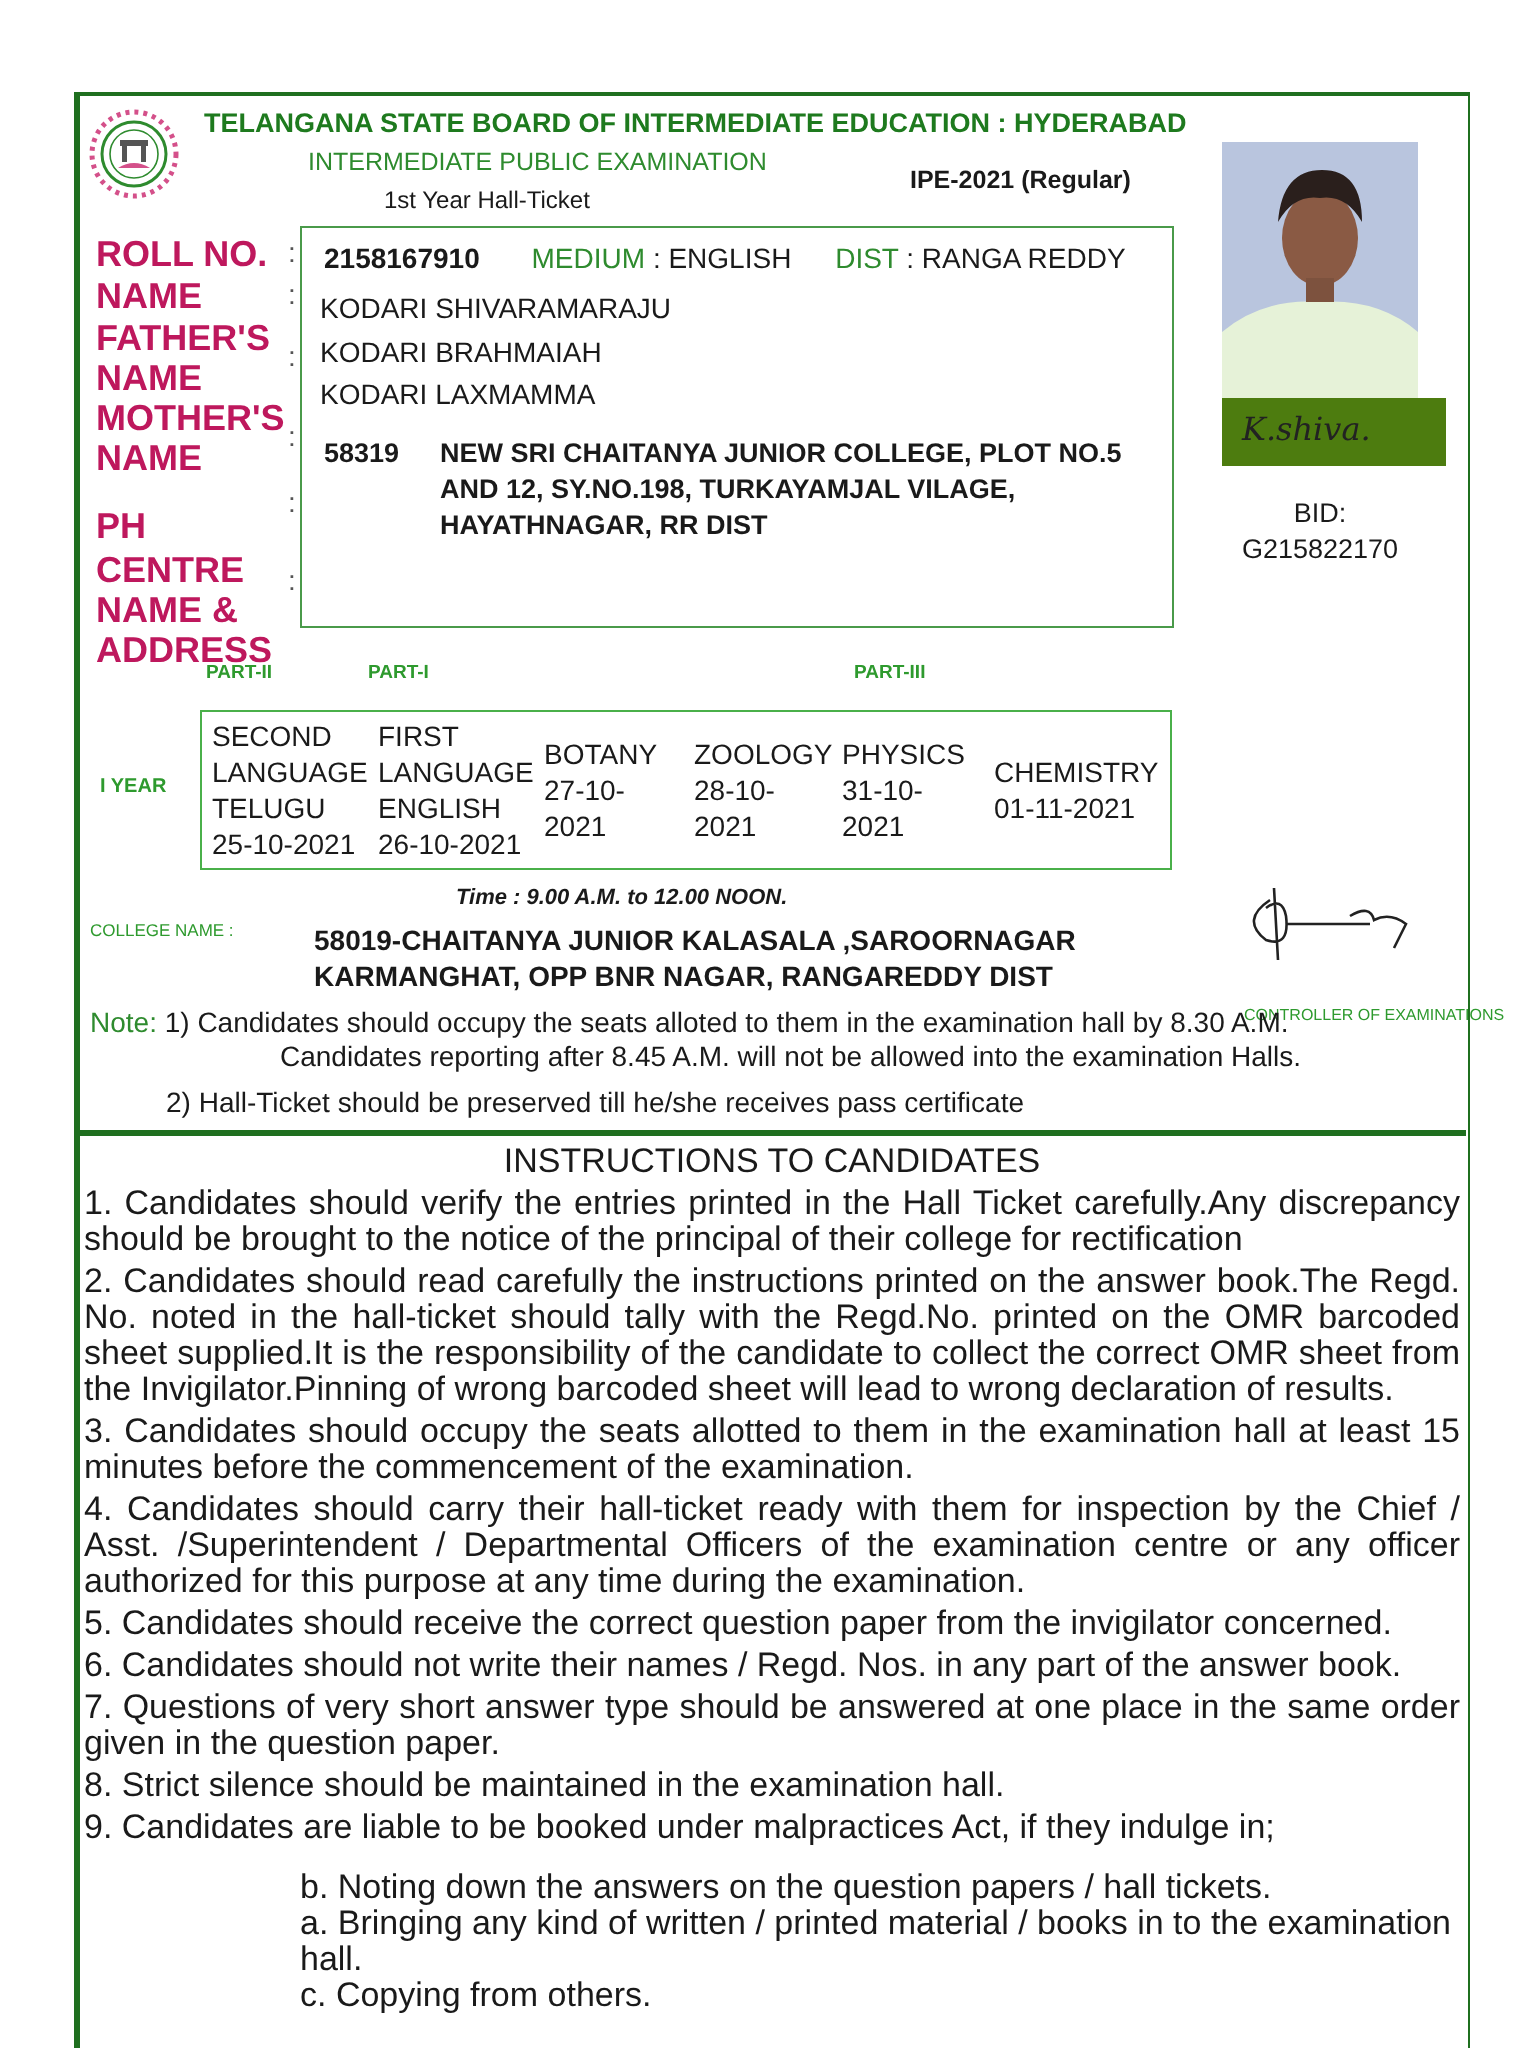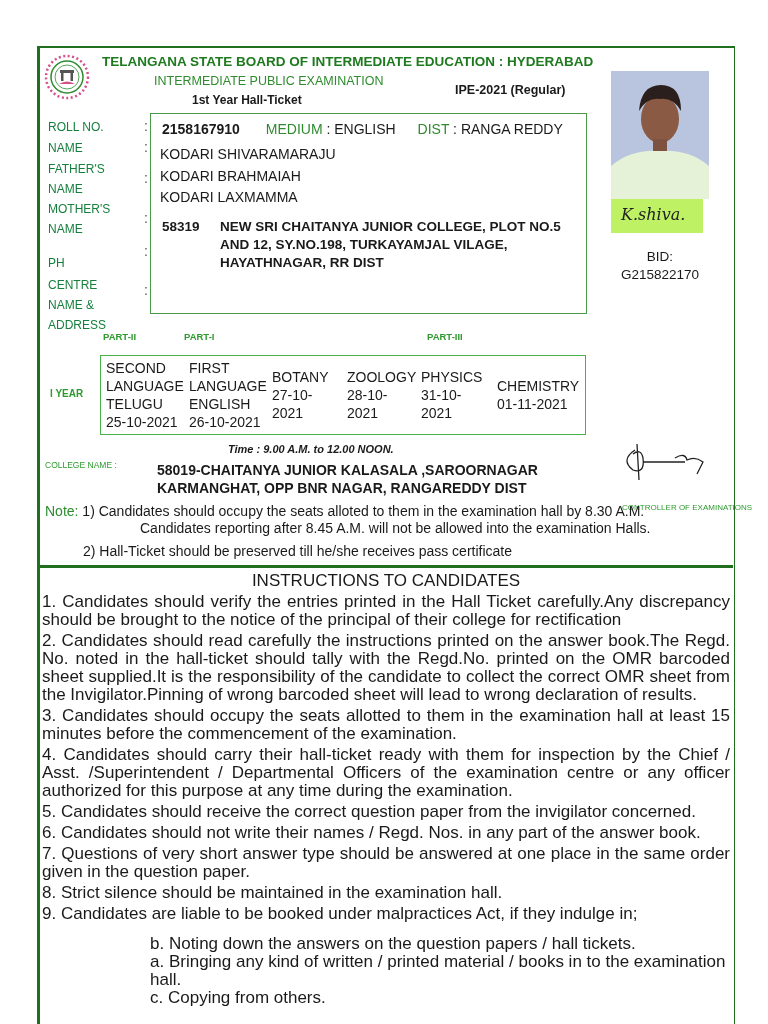--- a/index.html
+++ b/index.html
@@ -5,32 +5,32 @@
   html, body { margin: 0; padding: 0; background: #ffffff; }
   body { width: 768px; height: 1024px; position: relative; overflow: hidden;
          font-family: "Liberation Sans", sans-serif; color: #1a1a1a; }
   .abs { position: absolute; }
   .green { color: #2e8b2e; }
   .outer { left: 37px; top: 46px; width: 694px; height: 990px;
            border-left: 3px solid #1f6f1f; border-top: 2px solid #1f6f1f; border-right: 1px solid #1f6f1f; }
   .divider { left: 37px; top: 565px; width: 696px; height: 3px; background: #1f6f1f; }
   .title { left: 102px; top: 54px; font-size: 13.5px; font-weight: bold; color: #1e7a1e; letter-spacing: 0; }
   .subtitle { left: 154px; top: 74px; font-size: 12.5px; color: #2e8b2e; }
-  .ticket { left: 192px; top: 93px; font-size: 12px; font-weight: bold; }
+  .ticket { left: 192px; top: 93px; font-size: 12px; font-weight: normal; }
   .ipe { left: 455px; top: 83px; font-size: 12.5px; font-weight: bold; }
   .logo { left: 44px; top: 54px; width: 46px; height: 46px; }
-  .labels { left: 48px; top: 117px; font-size: 12px; color: #15803d; line-height: 20px; }
+  .labels { left: 48px; top: 117px; font-size: 18px; color: #be185d; line-height: 20px; font-weight: bold; }
   .labels div { height: auto; }
   .colon { font-size: 14px; color: #555; }
   .infobox { left: 150px; top: 113px; width: 435px; height: 199px; border: 1.5px solid #4a9a4a; }
   .row1 { left: 162px; top: 121px; font-size: 14px; }
   .txt { font-size: 14px; }
   .centre { left: 162px; top: 218px; font-size: 13.5px; font-weight: bold; line-height: 18px; }
   .photo { left: 611px; top: 71px; width: 98px; height: 128px; background: #b7c3dd; overflow: hidden; }
-  .sig { left: 611px; top: 199px; width: 92px; height: 34px; background: #bef264; }
+  .sig { left: 611px; top: 199px; width: 112px; height: 34px; background: #4d7c0f; }
   .bid { left: 600px; top: 248px; width: 120px; text-align: center; font-size: 13.5px; line-height: 18px; }
   .part { font-size: 9.5px; font-weight: bold; color: #2e9a2e; top: 331px; }
   .iyear { left: 50px; top: 388px; font-size: 10px; font-weight: bold; color: #2e9a2e; }
   .subjbox { left: 100px; top: 355px; width: 484px; height: 78px; border: 1.5px solid #4ab04a; }
   .subj { font-size: 14px; line-height: 18px; top: 359px; }
   .time { left: 228px; top: 443px; font-size: 11px; font-weight: bold; font-style: italic; }
   .colname-label { left: 45px; top: 460px; font-size: 8.5px; color: #2e9a2e; }
   .colname { left: 157px; top: 461px; font-size: 14px; font-weight: bold; line-height: 18px; }
   .note { left: 45px; top: 502px; font-size: 14px; line-height: 18px; }
   .note2 { left: 96px; top: 520px; font-size: 14px; margin-left: 44px; }

